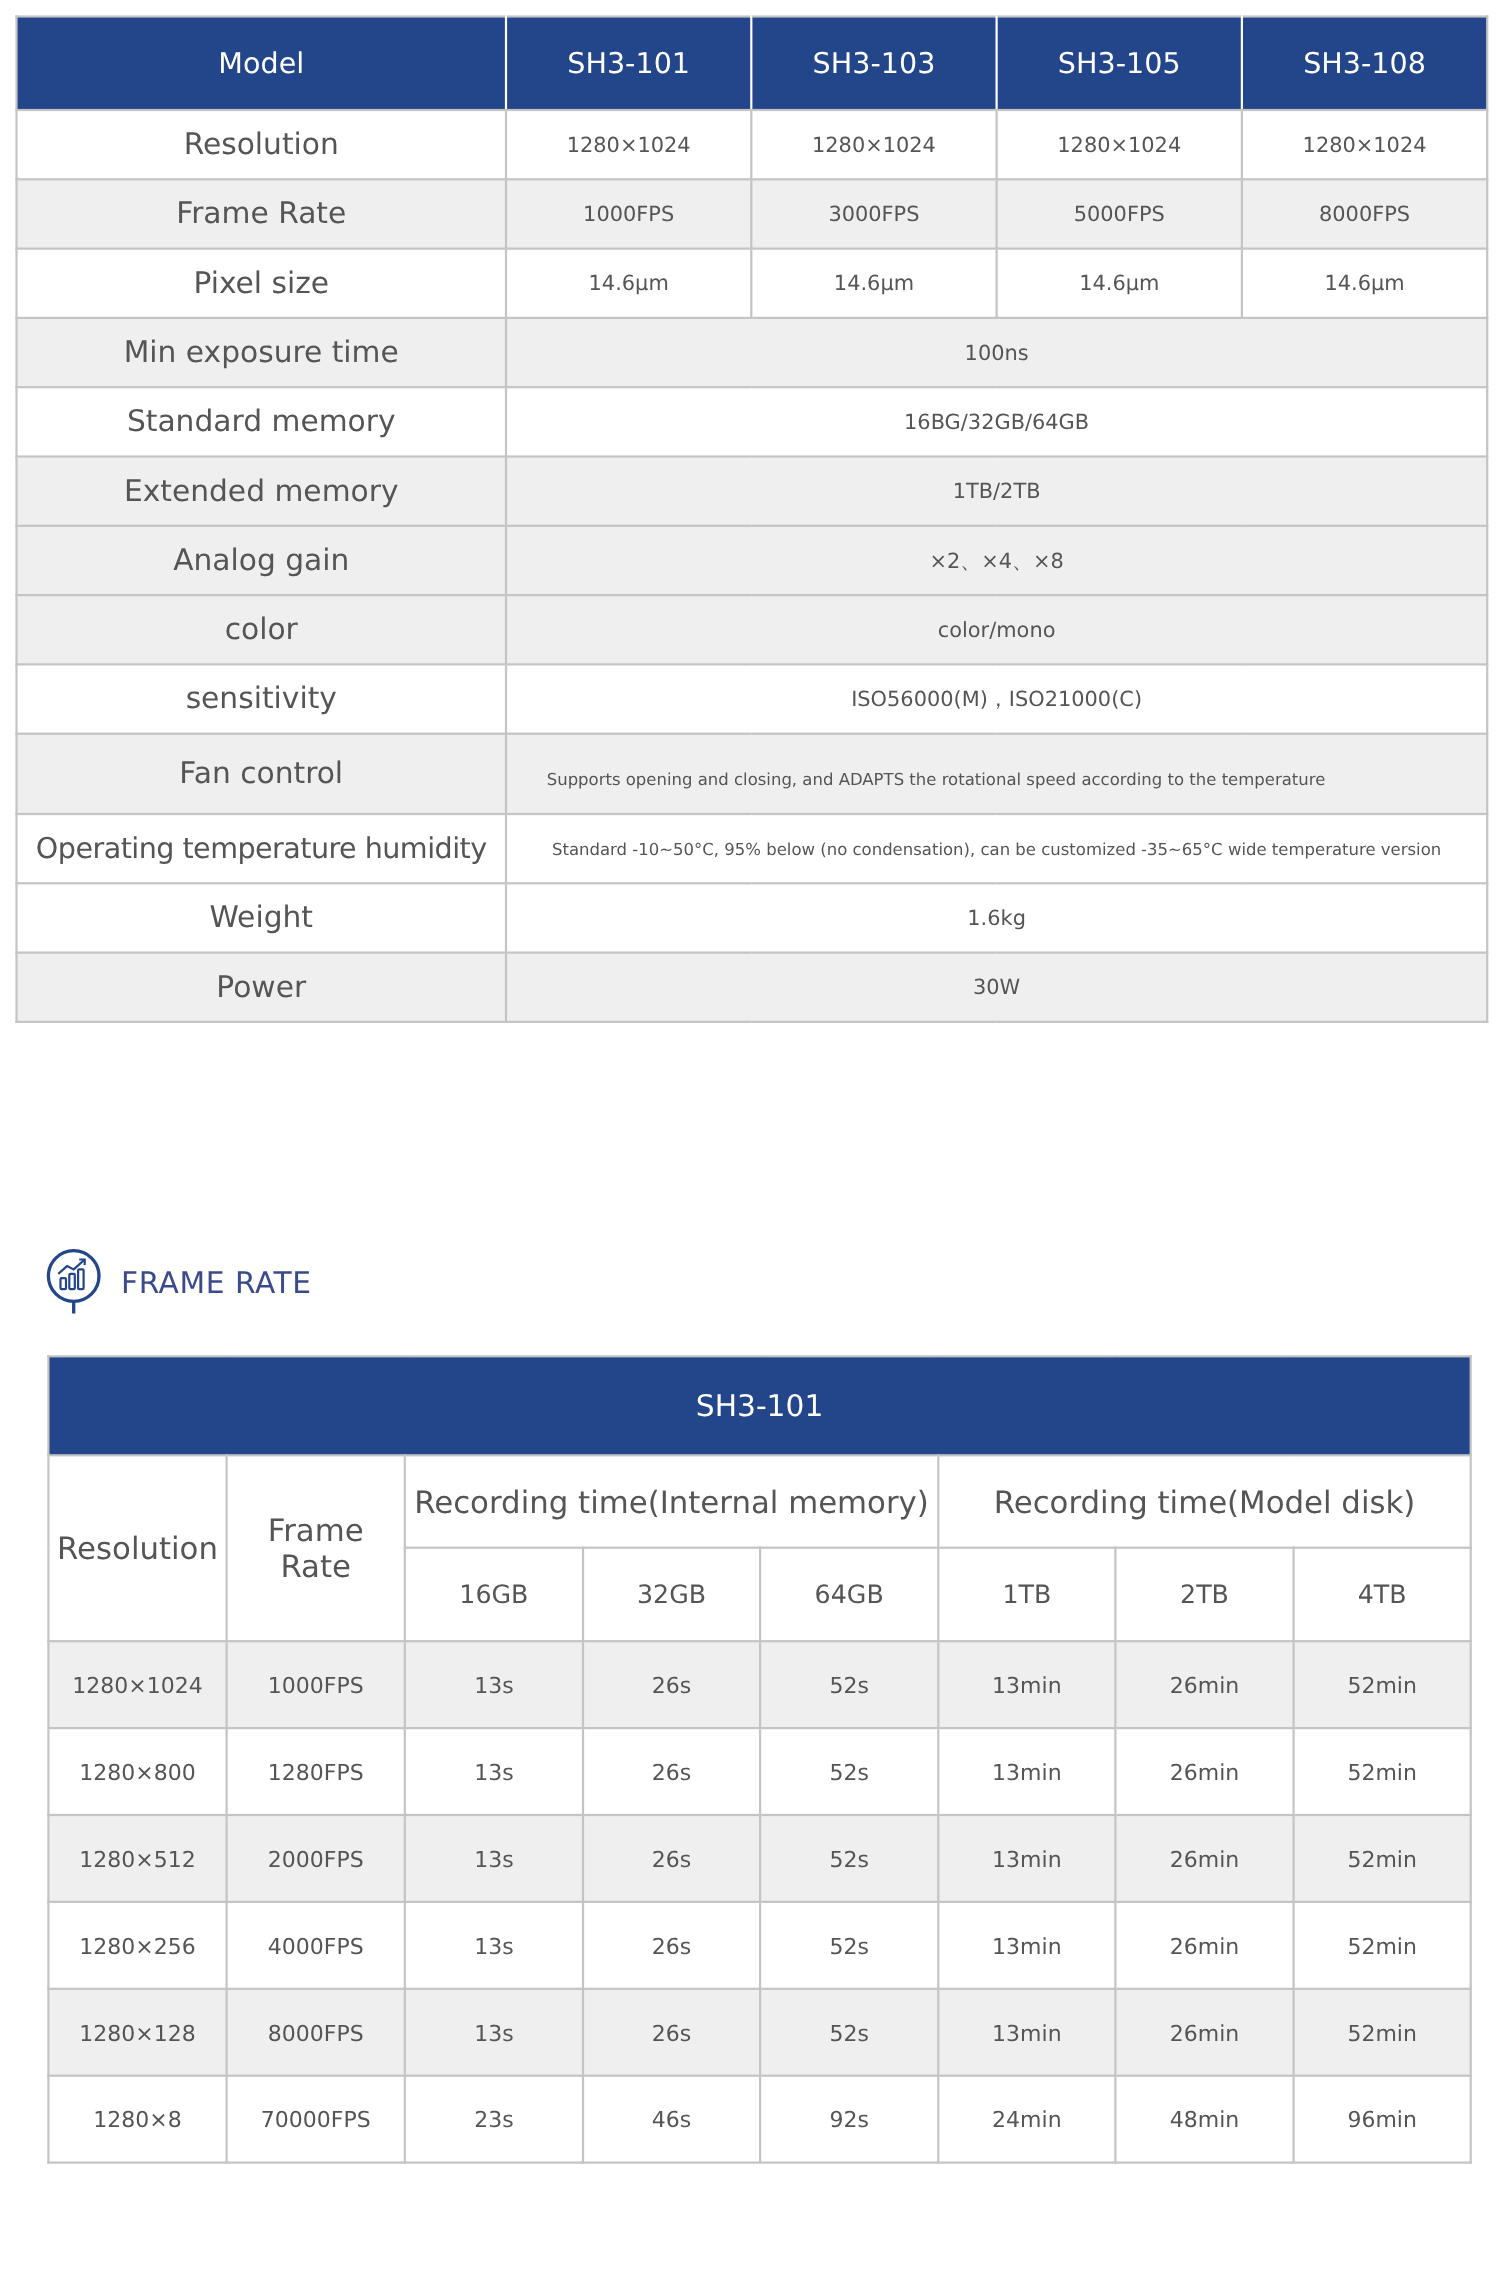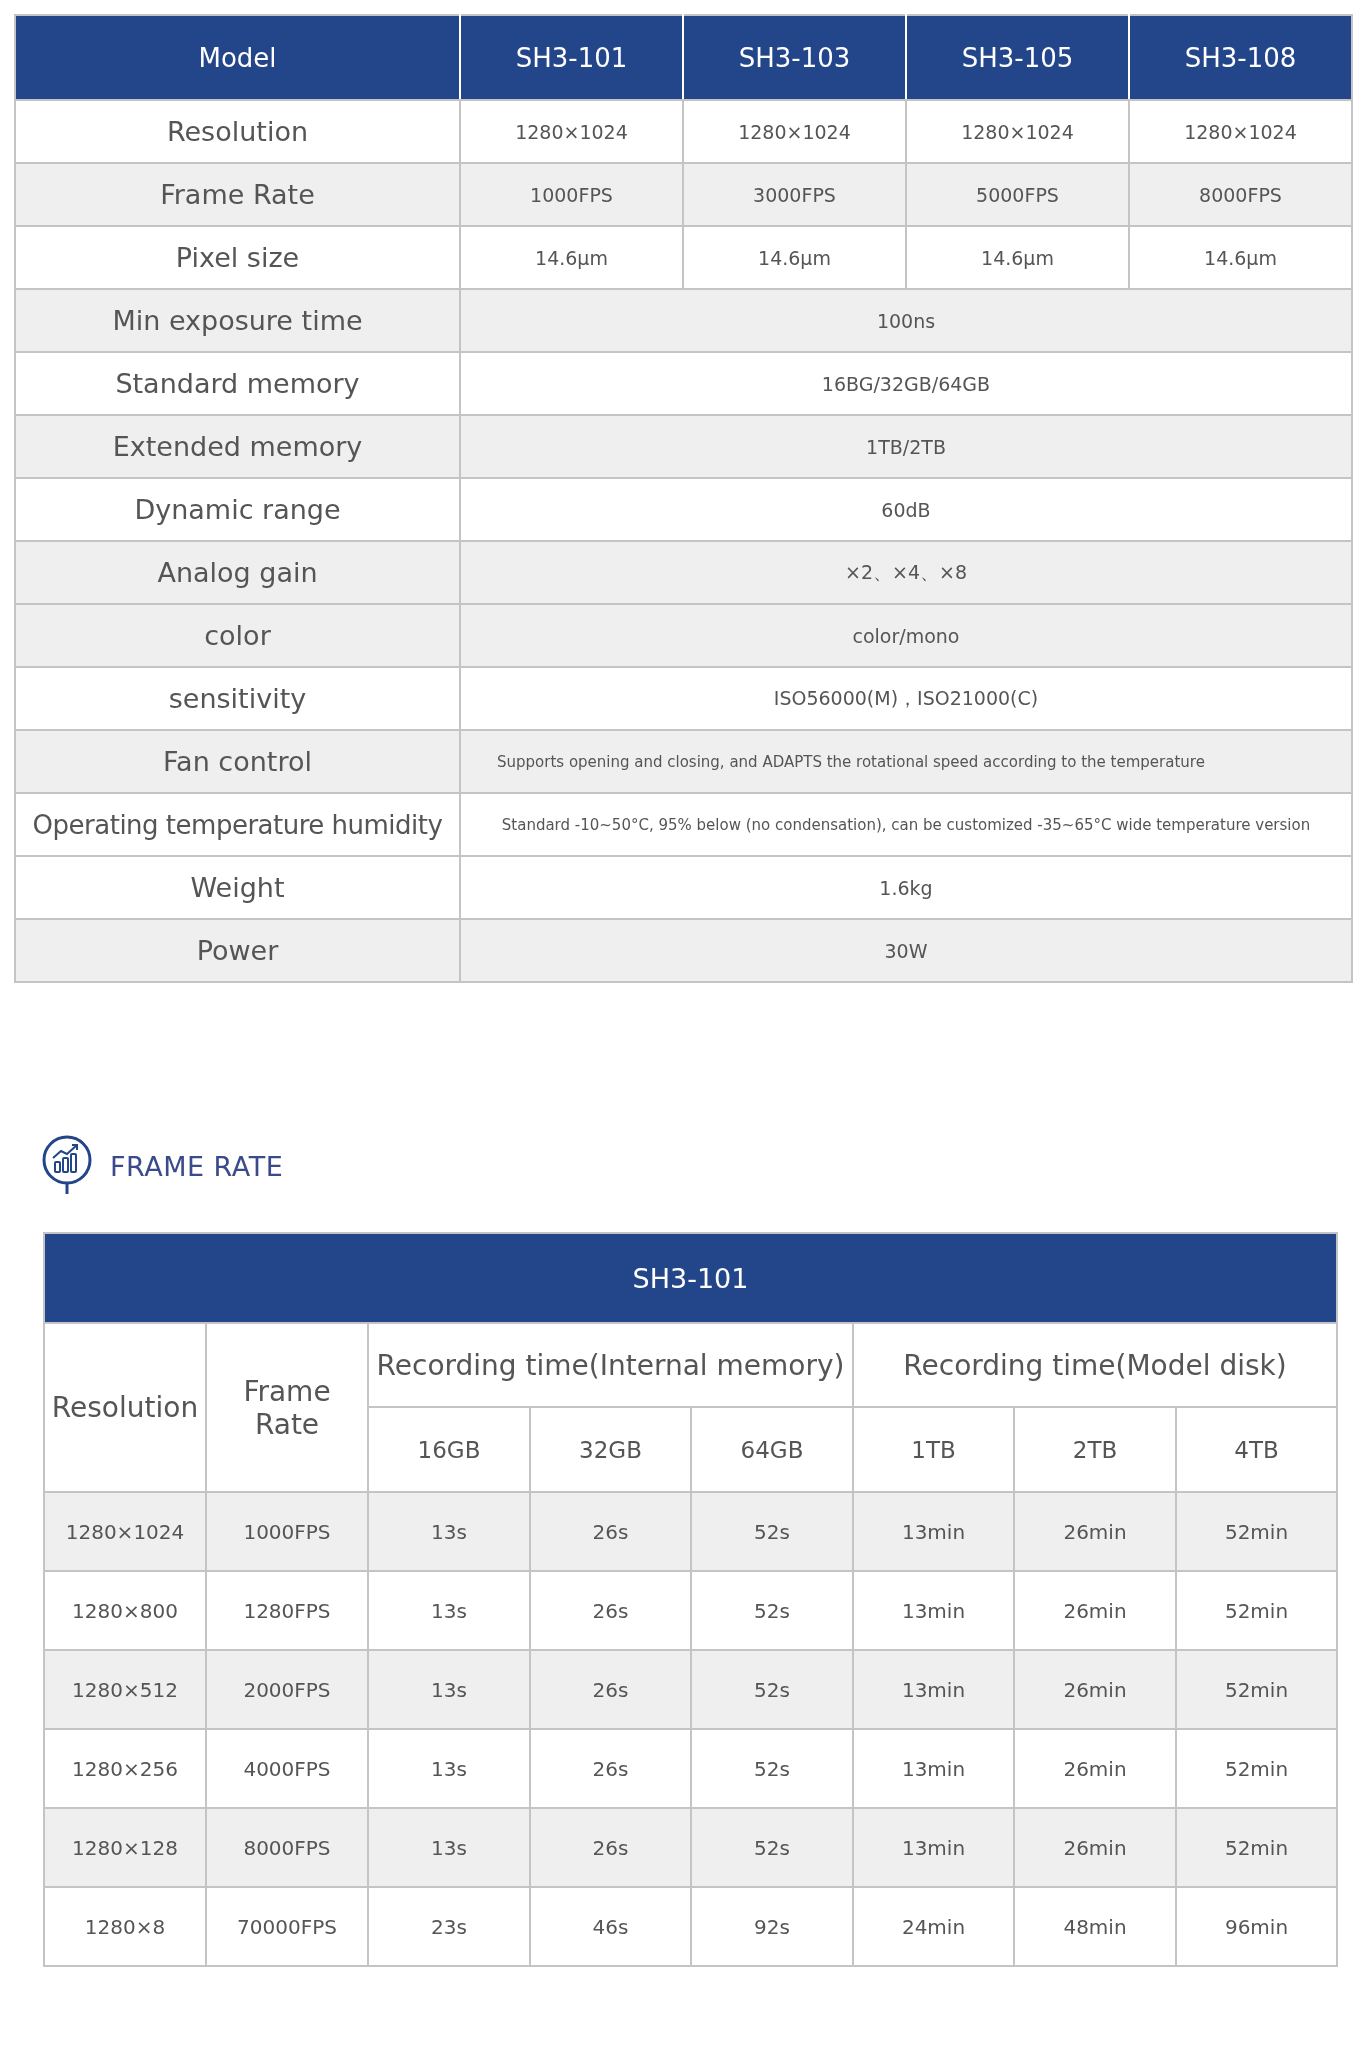--- a/index.html
+++ b/index.html
@@ -70,39 +70,35 @@
     <td colspan="4">100ns</td>
   </tr>
   <tr>
     <td class="label">Standard memory</td>
     <td colspan="4">16BG/32GB/64GB</td>
   </tr>
   <tr class="alt">
     <td class="label">Extended memory</td>
     <td colspan="4">1TB/2TB</td>
   </tr>
-  <tr>
-    <td class="label">Dynamic range</td>
-    <td colspan="4">60dB</td>
-  </tr>
   <tr class="alt">
     <td class="label">Analog gain</td>
     <td colspan="4">×2、×4、×8</td>
   </tr>
   <tr class="alt">
     <td class="label">color</td>
     <td colspan="4" class="big">color/mono</td>
   </tr>
   <tr>
     <td class="label">sensitivity</td>
     <td colspan="4">ISO56000(M)，ISO21000(C)</td>
   </tr>
   <tr class="alt">
     <td class="label">Fan control</td>
-    <td colspan="4" class="small" style="text-align:left;padding-left:36px;margin-left:33px;">Supports opening and closing, and ADAPTS the rotational speed according to the temperature</td>
+    <td colspan="4" class="small" style="text-align:left;padding-left:36px;padding-top:10px;margin-left:33px;">Supports opening and closing, and ADAPTS the rotational speed according to the temperature</td>
   </tr>
   <tr>
     <td class="label" style="font-size:26px;white-space:nowrap;letter-spacing:-0.5px;">Operating temperature humidity</td>
     <td colspan="4" class="tiny">Standard -10~50°C, 95% below (no condensation), can be customized -35~65°C wide temperature version</td>
   </tr>
   <tr>
     <td class="label">Weight</td>
     <td colspan="4">1.6kg</td>
   </tr>
   <tr class="alt">

